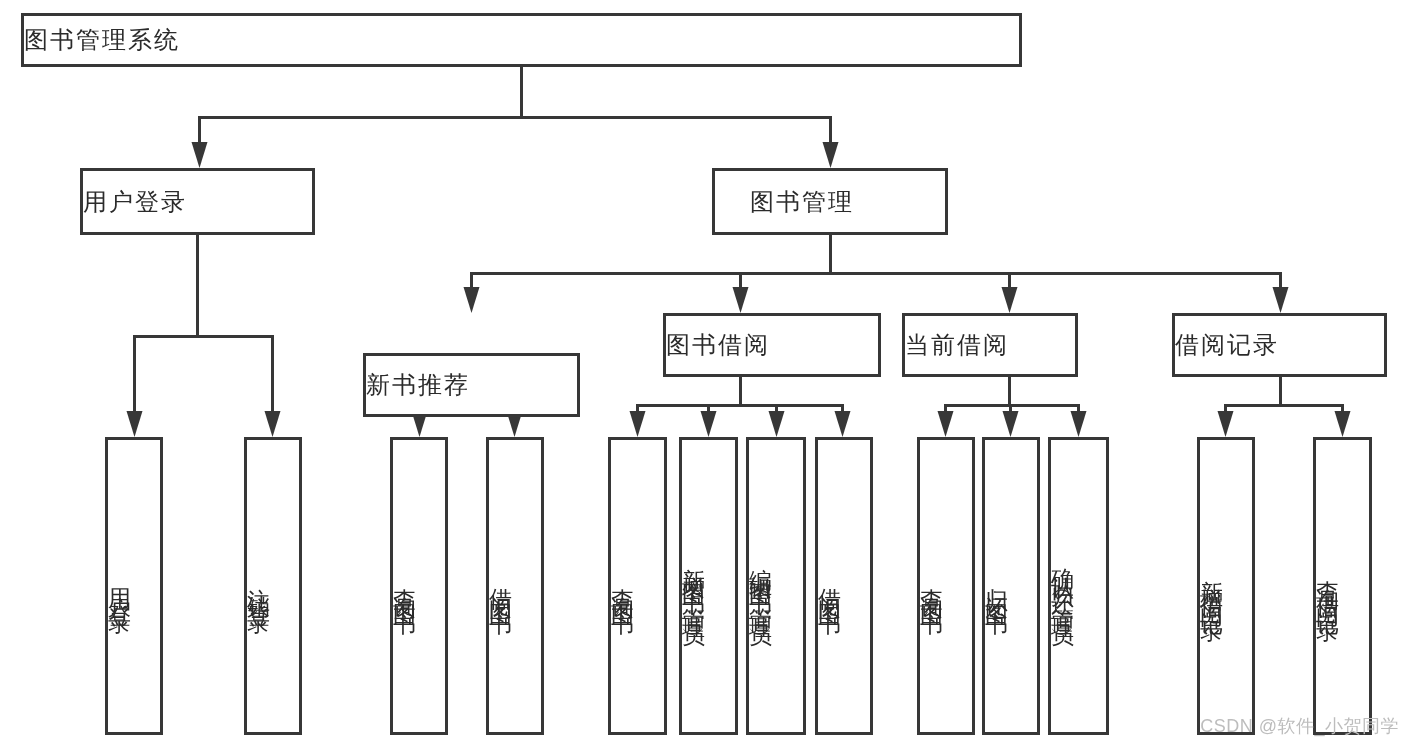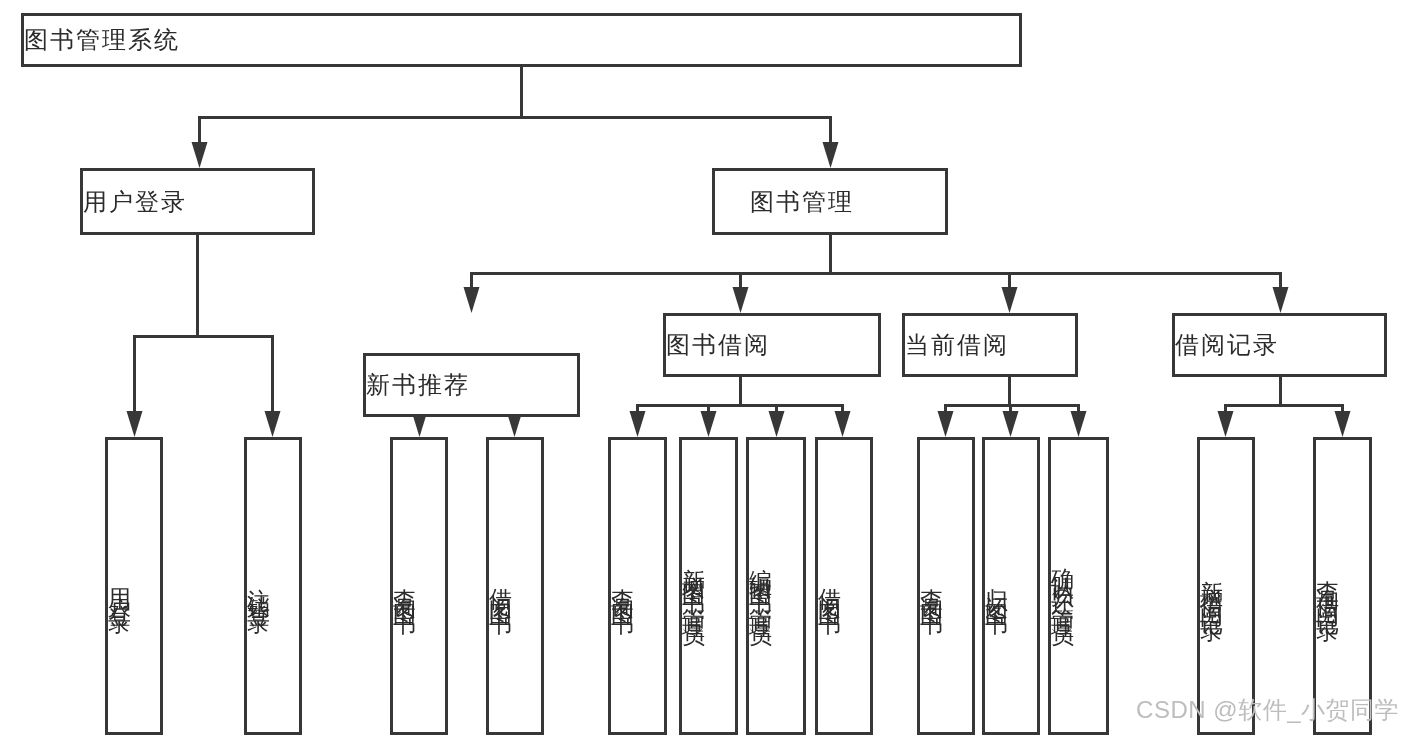--- a/index.html
+++ b/index.html
@@ -56,22 +56,22 @@
     text-orientation: mixed;
     font-size: 23px;
     letter-spacing: 8px;
     line-height: 1;
     white-space: nowrap;
   }
 
   .watermark {
     position: absolute;
     right: 6px;
-    bottom: 21px;
-    font-size: 24px;
+    bottom: 9px;
+    font-size: 18px;
     color: var(--watermark);
     z-index: 3;
     letter-spacing: 0.5px;
     white-space: nowrap;
   }
 </style>
 </head>
 <body>
 
 <div class="canvas">

